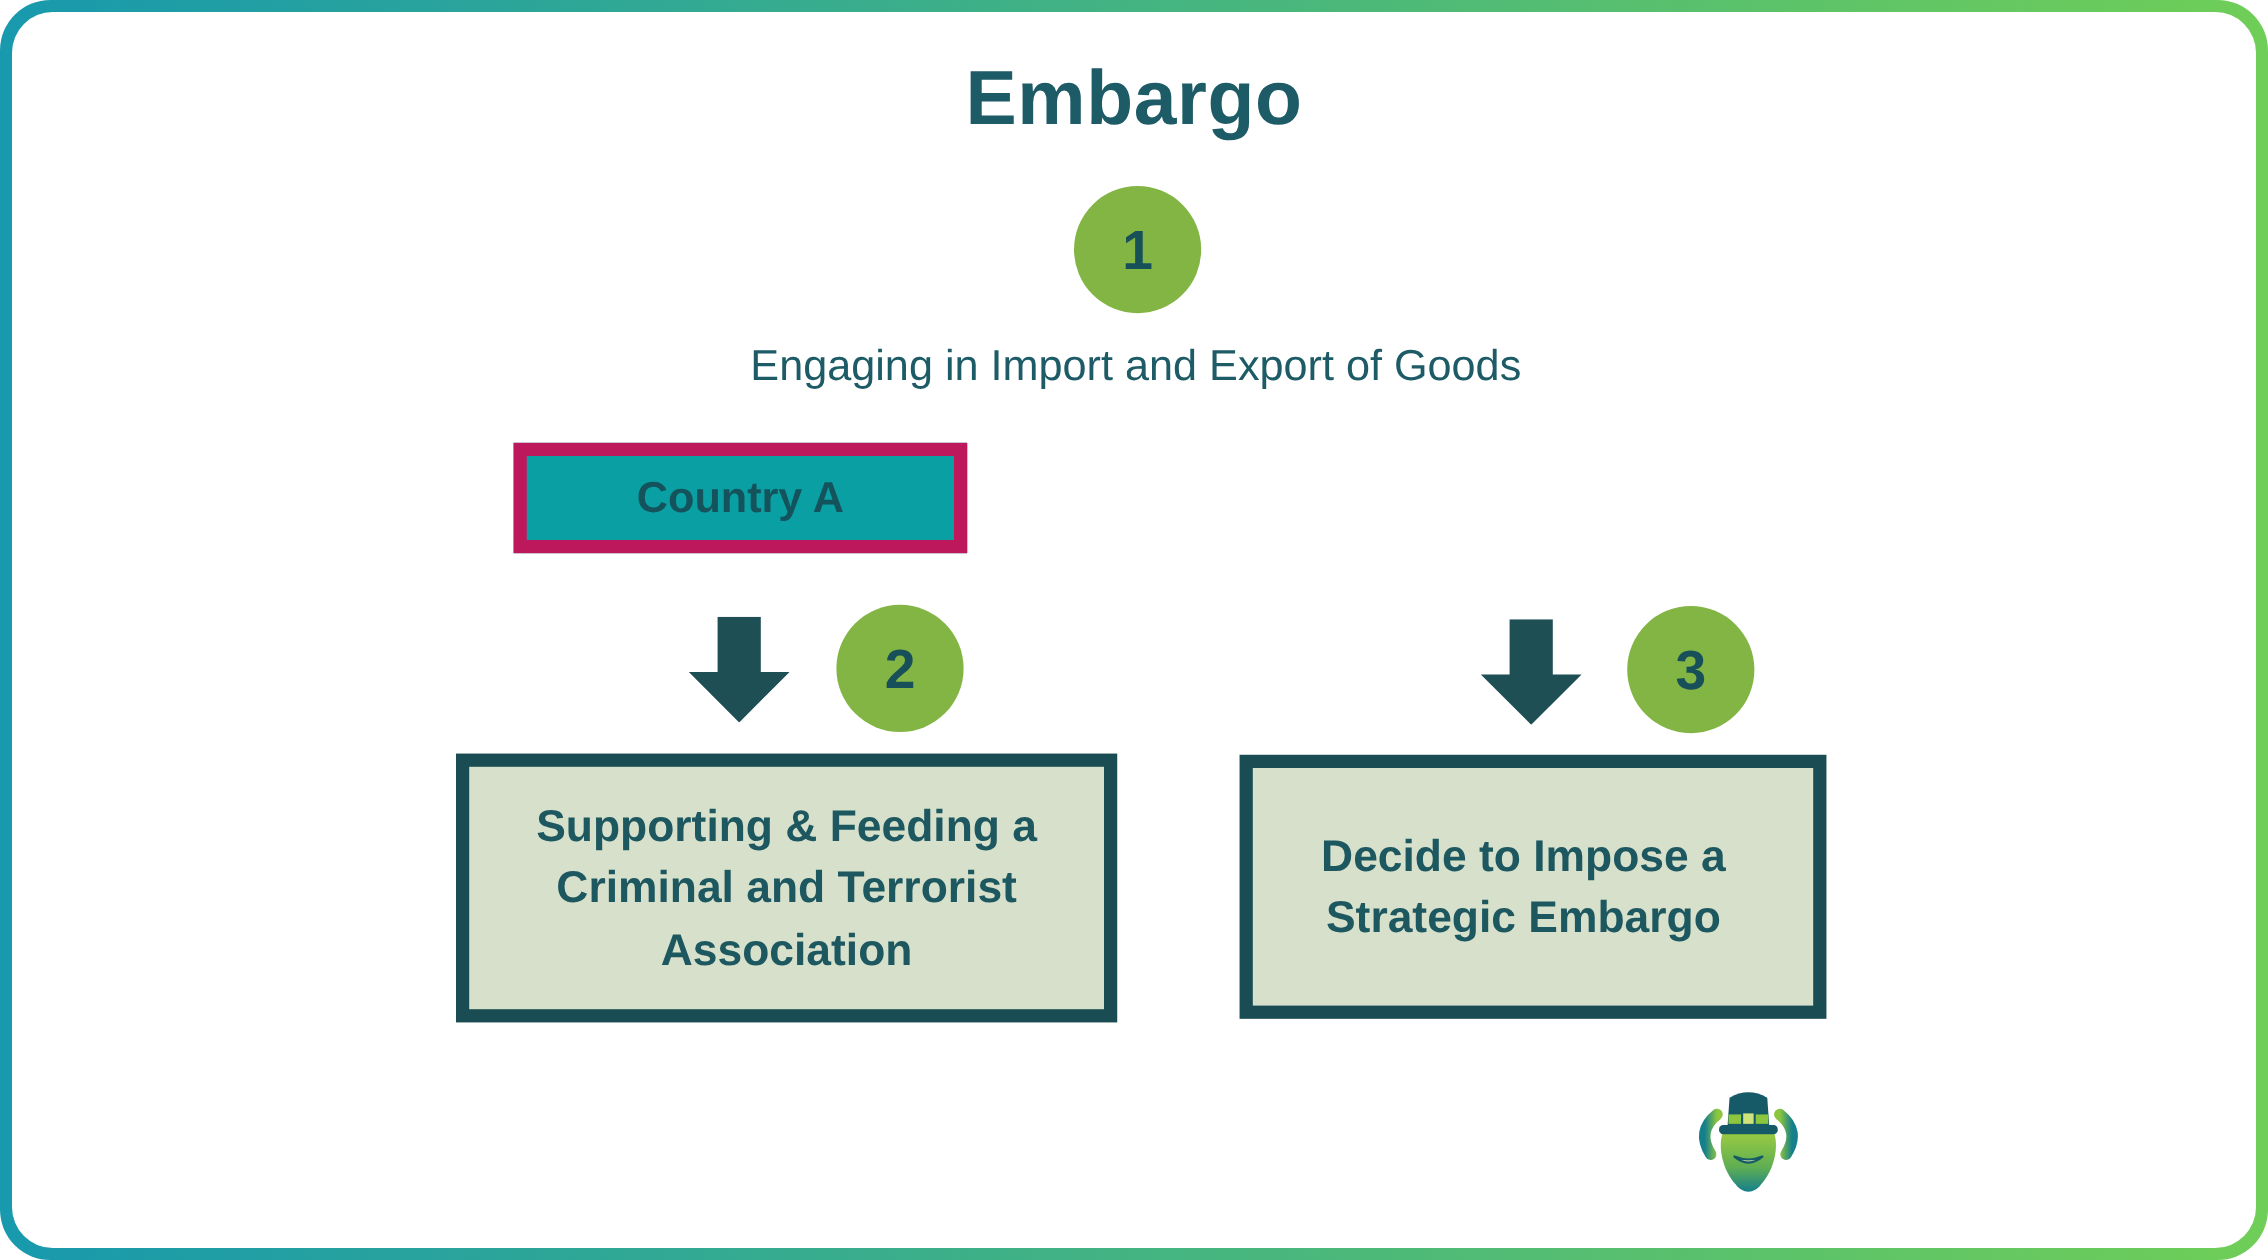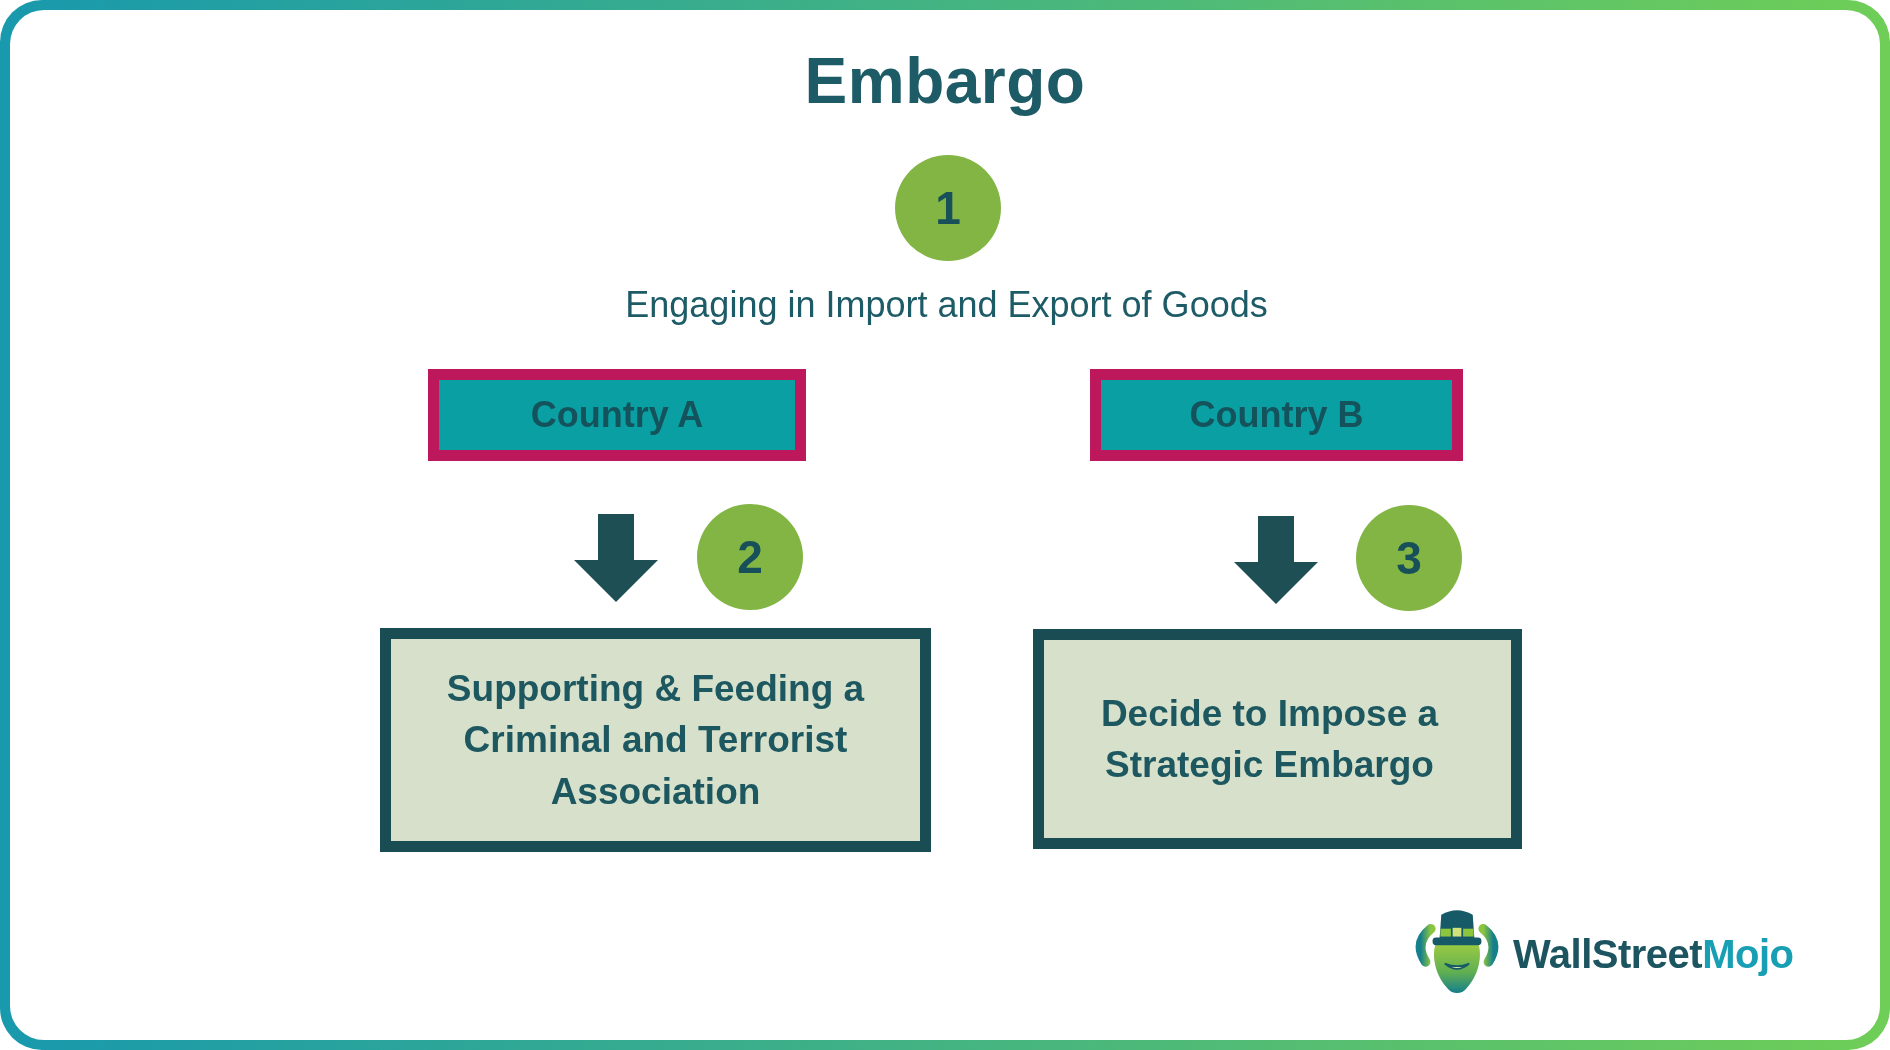--- a/index.html
+++ b/index.html
@@ -140,21 +140,20 @@
 
   <div class="step1-label">Engaging in Import and Export of Goods</div>
 
   <div class="country-box country-a">Country A</div>
   <svg class="down-arrow arrow-a" viewBox="0 0 84 88">
     <path d="M24,0 L60,0 L60,46 L84,46 L42,88 L0,46 L24,46 Z" fill="#1d4f55"></path>
   </svg>
   <div class="step-badge badge-2">2</div>
   <div class="outcome-box outcome-a">Supporting &amp; Feeding a Criminal and Terrorist Association</div>
 
-  <div class="country-box country-b">Country B</div>
   <svg class="down-arrow arrow-b" viewBox="0 0 84 88">
     <path d="M24,0 L60,0 L60,46 L84,46 L42,88 L0,46 L24,46 Z" fill="#1d4f55"></path>
   </svg>
   <div class="step-badge badge-3">3</div>
   <div class="outcome-box outcome-b">Decide to Impose a Strategic Embargo</div>
 
   <div class="logo">
     <svg width="88" height="96" viewBox="0 0 100 110">
       <defs>
         <linearGradient id="faceGrad" x1="0" y1="0" x2="0" y2="1">
@@ -173,17 +172,14 @@
       </defs>
       <path d="M14,64 Q0,42 20,26" fill="none" stroke="url(#hornGradL)" stroke-width="11" stroke-linecap="round"></path>
       <path d="M86,64 Q100,42 80,26" fill="none" stroke="url(#hornGradR)" stroke-width="11" stroke-linecap="round"></path>
       <path d="M26,42 L74,42 C80,57 74,80 62,93 C56,102 44,102 38,93 C26,80 20,57 26,42 Z" fill="url(#faceGrad)"></path>
       <path d="M36,66 Q50,78 64,66 Q50,72 36,66 Z" fill="#d9ecb5" stroke="#155a66" stroke-width="2"></path>
       <path d="M30,38 L32,10 C44,3 56,3 68,10 L70,38 Z" fill="#155a66"></path>
       <rect x="22" y="36" width="56" height="9" rx="4" fill="#155a66"></rect>
       <rect x="31" y="26" width="38" height="9" fill="#8cc63f"></rect>
       <rect x="44" y="24" width="12" height="12" fill="#cfe37a" stroke="#155a66" stroke-width="2"></rect>
     </svg>
-    <div class="logo-text">
-      <span class="primary">WallStreet</span><span class="accent">Mojo</span>
-    </div>
   </div>
 </div>
 
 </body></html>

